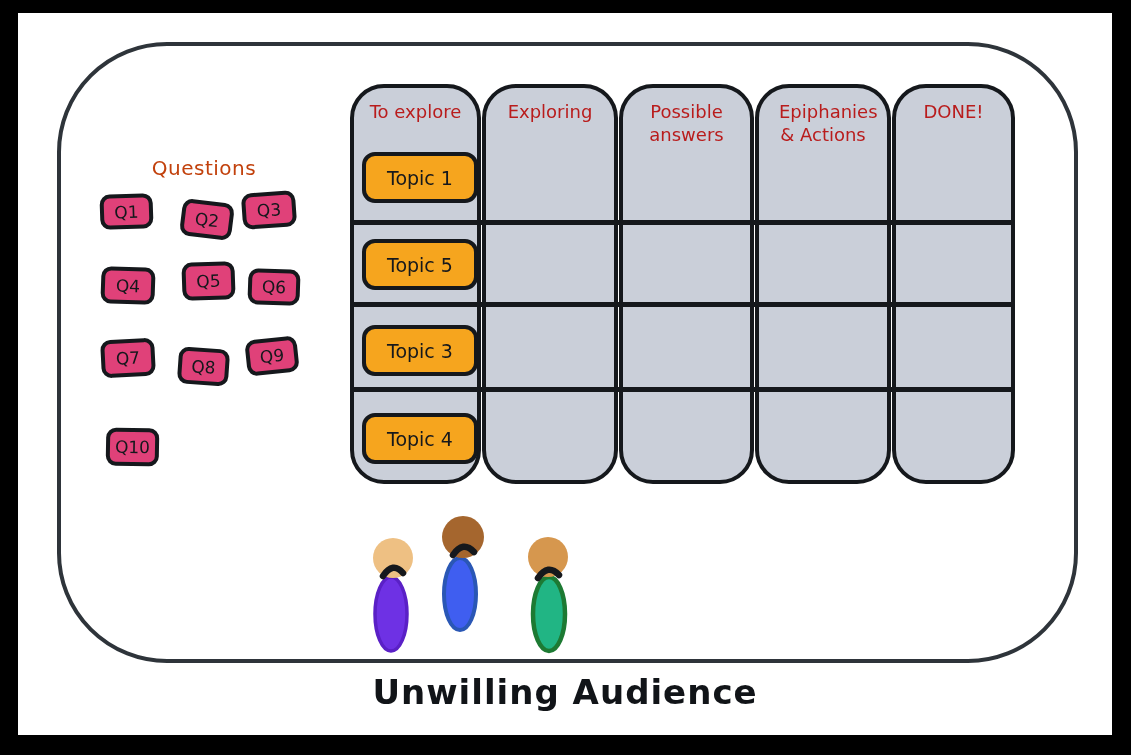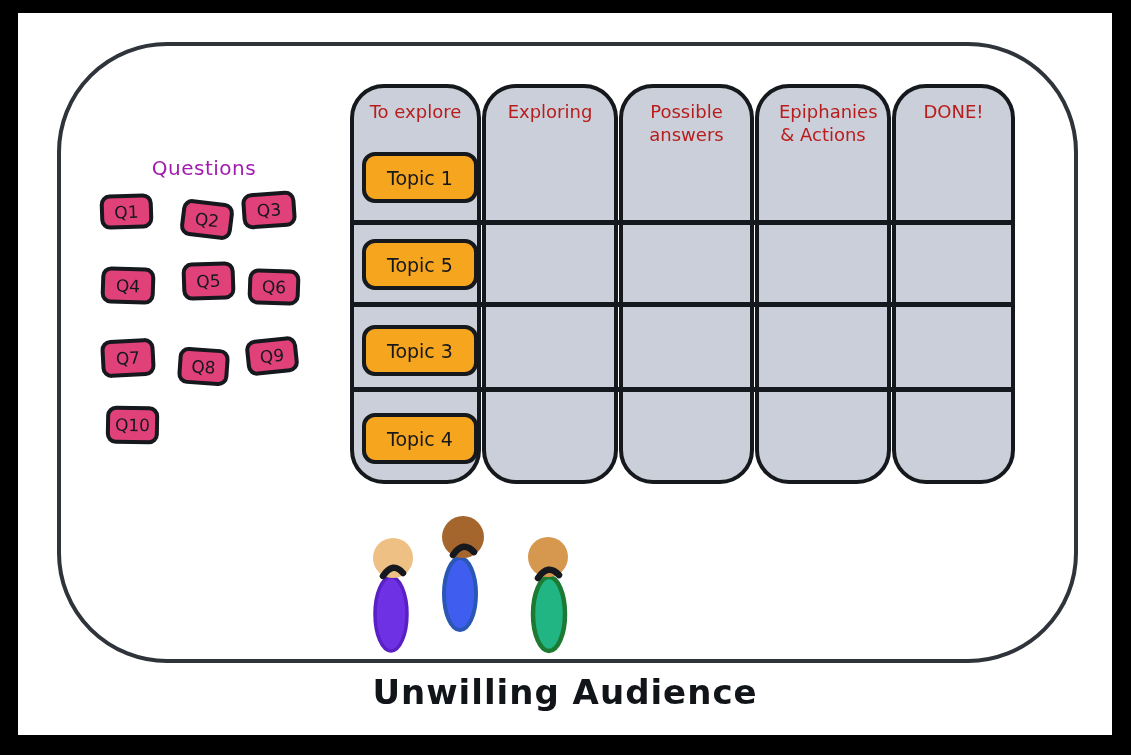--- a/index.html
+++ b/index.html
@@ -26,21 +26,21 @@
     border-radius: 110px;
     background: #ffffff;
   }
   
   .q-heading {
     position: absolute;
     left: 120px; top: 143px;         
     width: 132px;
     text-align: center;
     font-size: 20px;
-    color: #a21caf;
+    color: #c2410c;
     letter-spacing: .5px;
   }
   .qcard {
     position: absolute;
     background: #e04179;
     border: 4px solid #15181c;
     border-radius: 10px;
     color: #15181c;
     font-size: 17px;
     display: flex; align-items: center; justify-content: center;
@@ -49,21 +49,21 @@
   .q1  { left:  82px; top: 181px; width: 53px; height: 35px; transform: rotate(-2deg); }
   .q2  { left: 163px; top: 188px; width: 52px; height: 37px; transform: rotate(7deg);  }
   .q3  { left: 224px; top: 179px; width: 54px; height: 36px; transform: rotate(-4deg); }
   .q4  { left:  83px; top: 254px; width: 54px; height: 37px; transform: rotate(2deg);  }
   .q5  { left: 164px; top: 249px; width: 53px; height: 38px; transform: rotate(-2deg);
          box-shadow: 0 -3px 0 1px rgba(255,255,255,.85); }
   .q6  { left: 230px; top: 256px; width: 52px; height: 36px; transform: rotate(2deg);  }
   .q7  { left:  83px; top: 326px; width: 54px; height: 38px; transform: rotate(-3deg); }
   .q8  { left: 160px; top: 335px; width: 51px; height: 37px; transform: rotate(4deg);  }
   .q9  { left: 228px; top: 325px; width: 52px; height: 36px; transform: rotate(-6deg); }
-  .q10 { left:  88px; top: 393px; width: 53px; height: 38px; transform: rotate(1deg);  }
+  .q10 { left:  88px; top: 415px; width: 53px; height: 38px; transform: rotate(1deg);  }
   
   .col {
     position: absolute;
     top: 71px; height: 400px;        
     background: #cacfd9;
     border: 4px solid #15181c;
     border-radius: 34px;
     z-index: 1;
   }
   .c1 { left: 332px; width: 131px; }

